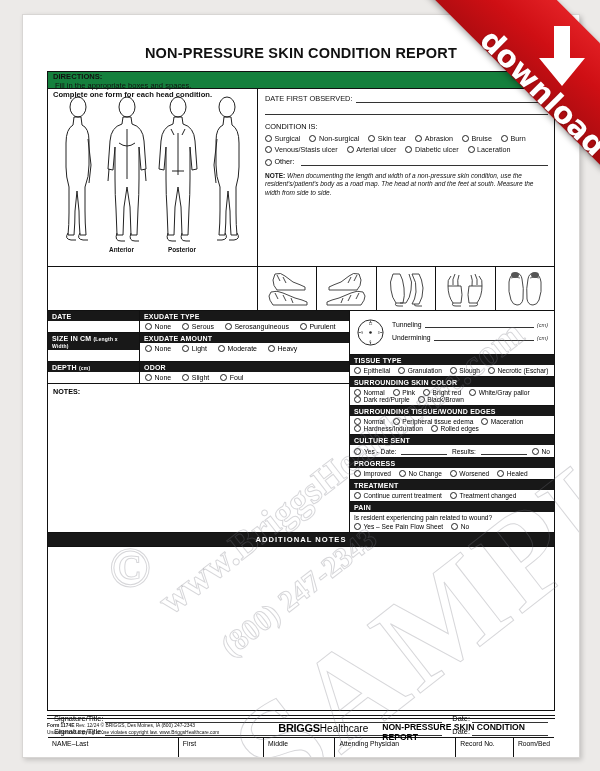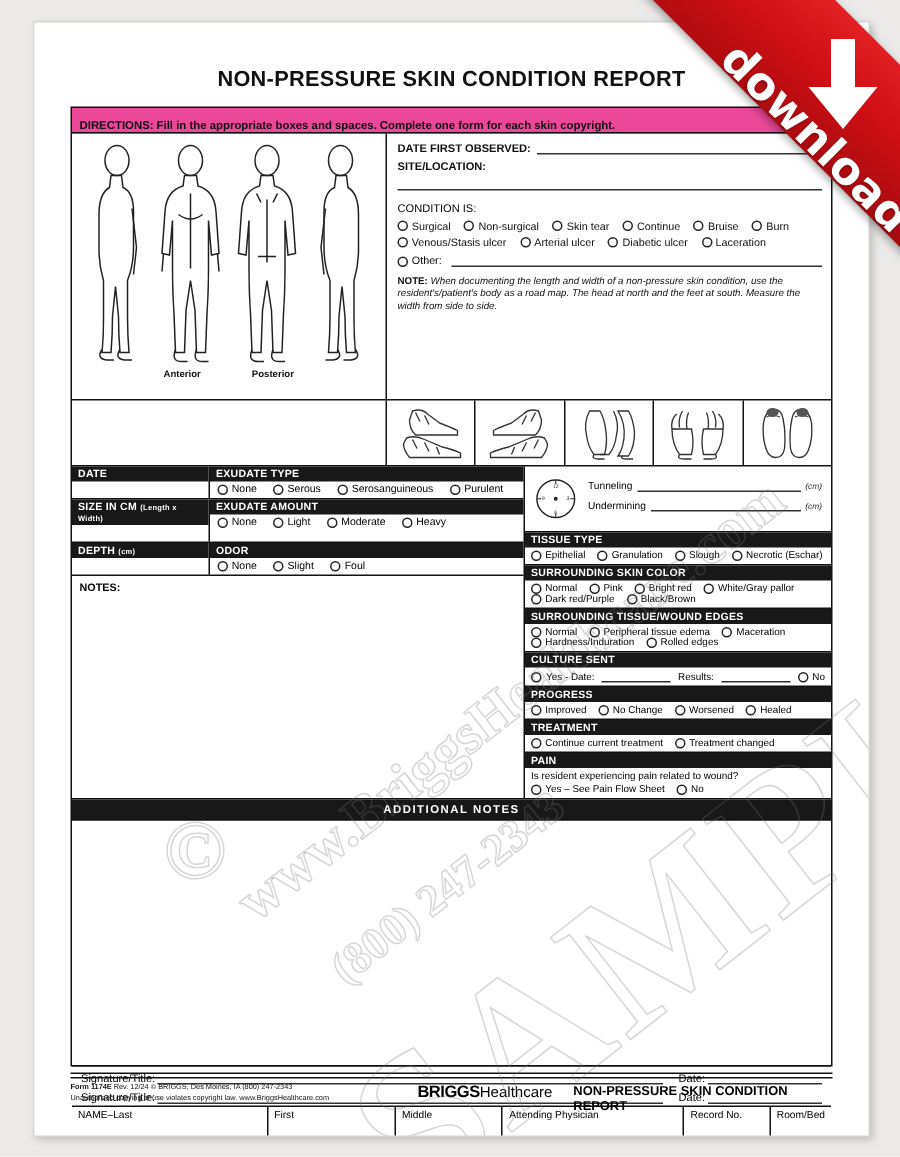--- a/index.html
+++ b/index.html
@@ -40,37 +40,37 @@
     position:absolute;left:0;right:0;top:30px;text-align:center;
     font-size:14.5px;font-weight:bold;letter-spacing:.2px;color:#111;
   }
 
   
   .frame{position:absolute;left:24px;top:56px;width:508px;height:640px;
     border:1.3px solid #111;box-sizing:border-box;z-index:2;}
 
   .directions{
     height:17px;border-bottom:1.3px solid #111;
-    background:#ec4899;display:flex;align-items:flex-end;
-    padding:0 5px;font-size:7.6px;color:#111;box-sizing:border-box;
+    background:#15803d;display:flex;align-items:flex-start;
+    padding:0 5px;font-size:7.6px;color:#111;box-sizing:border-box;flex-direction:column;
   }
   .directions b{font-weight:bold;}
-  .directions .d-mid{font-weight:bold;margin:0 2px;}
+  .directions .d-mid{font-weight:normal;margin:0 2px;}
 
   
   .toprow{display:flex;height:178px;border-bottom:1.3px solid #111;box-sizing:border-box;}
   .bodyart{width:210px;border-right:1.3px solid #111;box-sizing:border-box;
     position:relative;padding-top:4px;}
   .figs{display:flex;justify-content:space-around;align-items:flex-end;
     height:152px;padding:0 6px;}
   .figlabels{display:flex;font-size:6.4px;font-weight:bold;color:#111;
     justify-content:center;gap:34px;margin-top:1px;}
 
   .condition{flex:1;padding:5px 6px 0 7px;box-sizing:border-box;position:relative;}
-  .fld{font-size:7.4px;font-weight:bold;color:#111;margin-bottom:3px;display:flex;align-items:flex-end;justify-content:space-between;}
+  .fld{font-size:7.4px;font-weight:normal;color:#111;margin-bottom:3px;display:flex;align-items:flex-end;justify-content:space-between;}
   .rule{flex:1;border-bottom:.8px solid #333;margin-left:4px;height:8px;}
   .rule.full{margin-left:0;}
   .cond-head{font-size:7.4px;font-weight:normal;margin:7px 0 3px;}
   .opts{display:flex;flex-wrap:wrap;gap:0 9px;font-size:7.2px;color:#111;margin-bottom:2px;}
   .opt{display:flex;align-items:center;gap:2.5px;white-space:nowrap;}
   .bub{width:5px;height:5px;border:.9px solid #222;border-radius:50%;
     display:inline-block;flex:none;}
   .other{display:flex;align-items:flex-end;font-size:7.2px;gap:2.5px;margin-top:3px;}
   .note{font-size:6.5px;font-style:italic;line-height:1.3;margin-top:6px;color:#111;}
   .note b{font-style:normal;font-weight:bold;}
@@ -173,21 +173,21 @@
     <div class="wm-txt wm-c">©</div>
   </div>
 
   <div class="doc-title">NON-PRESSURE SKIN CONDITION REPORT</div>
 
   <div class="frame">
 
     <div class="directions">
       <b>DIRECTIONS:</b>
       <span class="d-mid">Fill in the appropriate boxes and spaces.</span>
-      <b>Complete one form for each skin copyright.</b>
+      <b>Complete one form for each head condition.</b>
     </div>
 
     <div class="toprow">
       <div class="bodyart">
         <div class="figs">
           <svg width="40" height="150" viewBox="0 0 40 150">
             <g fill="none" stroke="#222" stroke-width="1">
               <ellipse cx="20" cy="12" rx="8" ry="10"></ellipse>
               <path d="M16 22 L15 30 Q8 34 8 48 L8 72 Q8 82 11 92 L11 118 Q11 130 10 140 L16 140 Q17 128 17 116 L19 96 L21 116 Q21 128 22 140 L28 140 Q27 128 27 116 L27 92 Q31 82 31 70 L31 46 Q31 33 24 30 L23 22 Z"></path>
               <path d="M30 44 L33 70 L31 88"></path>
@@ -230,43 +230,40 @@
           <span>Anterior</span>
           <span>Posterior</span>
         </div>
       </div>
 
       <div class="condition">
         <div class="fld">
           <span>DATE FIRST OBSERVED:</span>
           <span class="rule"></span>
         </div>
-        <div class="fld">
-          <span>SITE/LOCATION:</span>
-        </div>
         <div class="rule full" style="margin-bottom:2px;"></div>
 
         <div class="cond-head">CONDITION IS:</div>
 
         <div class="opts">
           <span class="opt">
                 <i class="bub"></i>
                 <span>Surgical</span>
               </span>
           <span class="opt">
                 <i class="bub"></i>
                 <span>Non-surgical</span>
               </span>
           <span class="opt">
                 <i class="bub"></i>
                 <span>Skin tear</span>
               </span>
           <span class="opt">
                 <i class="bub"></i>
-                <span>Continue</span>
+                <span>Abrasion</span>
               </span>
           <span class="opt">
                 <i class="bub"></i>
                 <span>Bruise</span>
               </span>
           <span class="opt">
                 <i class="bub"></i>
                 <span>Burn</span>
               </span>
         </div>

